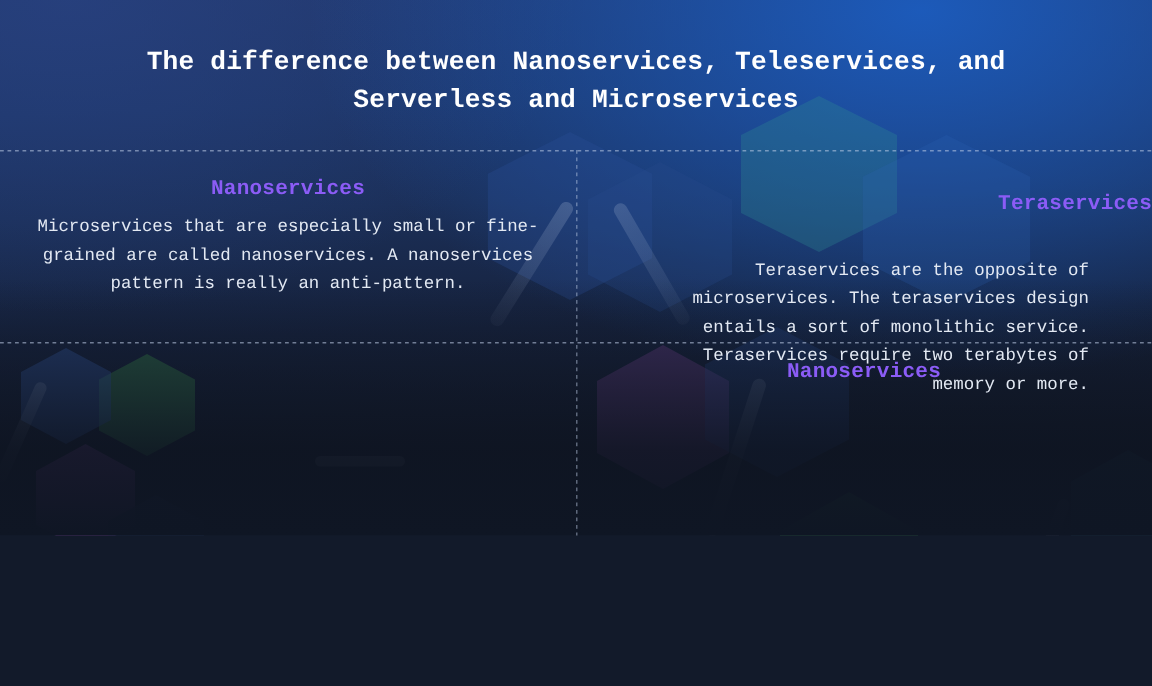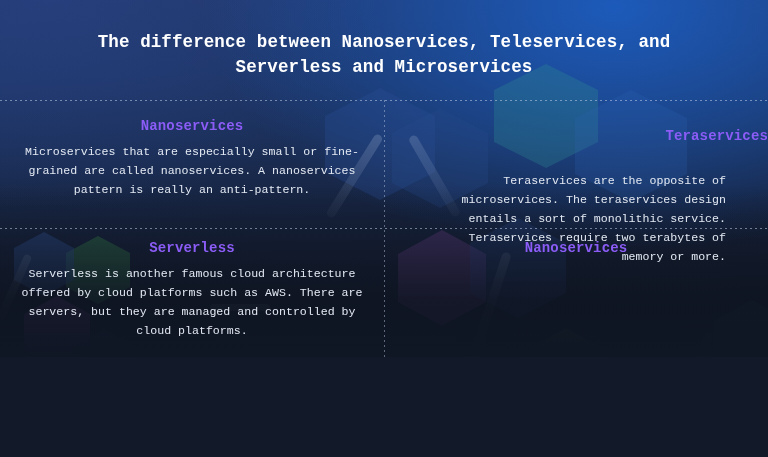--- a/index.html
+++ b/index.html
@@ -159,23 +159,19 @@
     <div class="cell nano">
       <h2>Nanoservices</h2>
       <p class="body">Microservices that are especially small or fine-grained are called nanoservices. A nanoservices pattern is really an anti-pattern.</p>
     </div>
 
     <div class="cell tera">
       <h2>Teraservices</h2>
       <p class="body">Teraservices are the opposite of microservices. The teraservices design entails a sort of monolithic service. Teraservices require two terabytes of memory or more.</p>
     </div>
 
-    <div class="cell server">
-      <h2>Serverless</h2>
-      <p class="body">Serverless is another famous cloud architecture offered by cloud platforms such as AWS. There are servers, but they are managed and controlled by cloud platforms.</p>
-    </div>
 
     <div class="cell micro">
       <h2>Nanoservices</h2>
     </div>
 
   </div>
 </div>
 
 </body></html>

